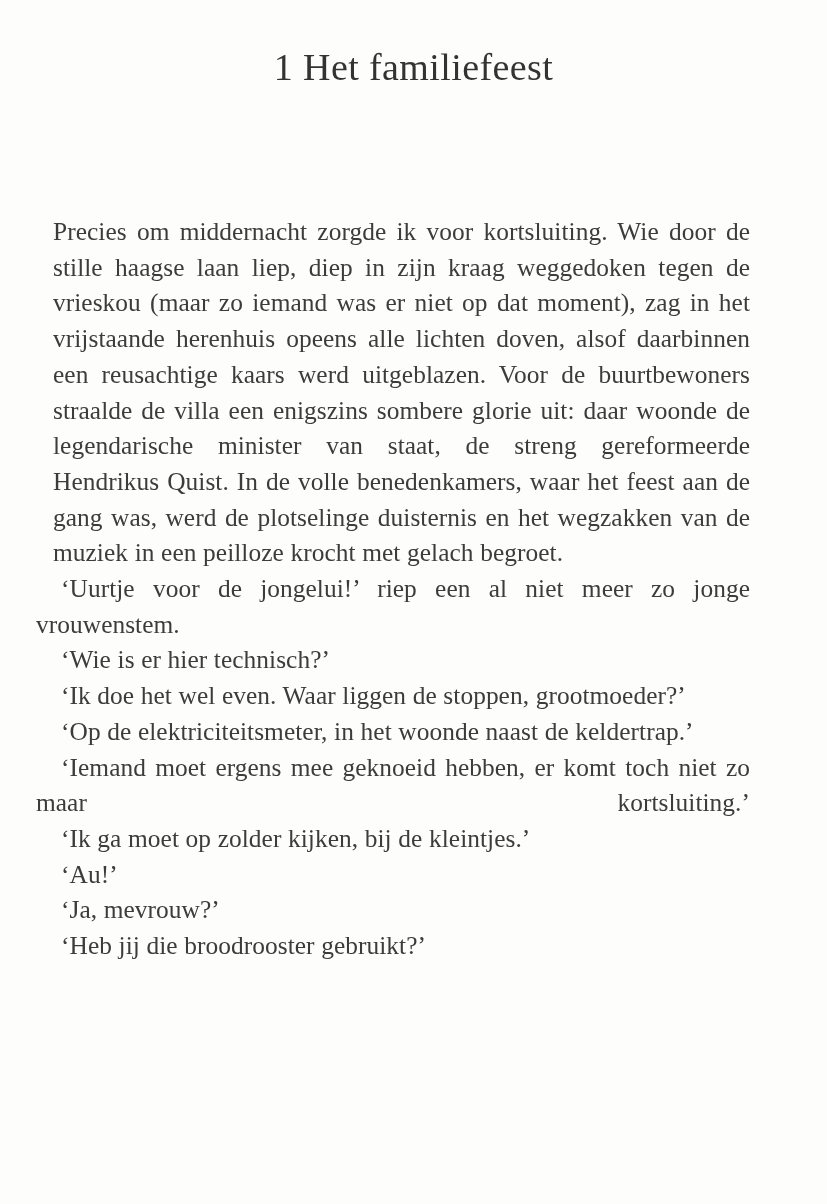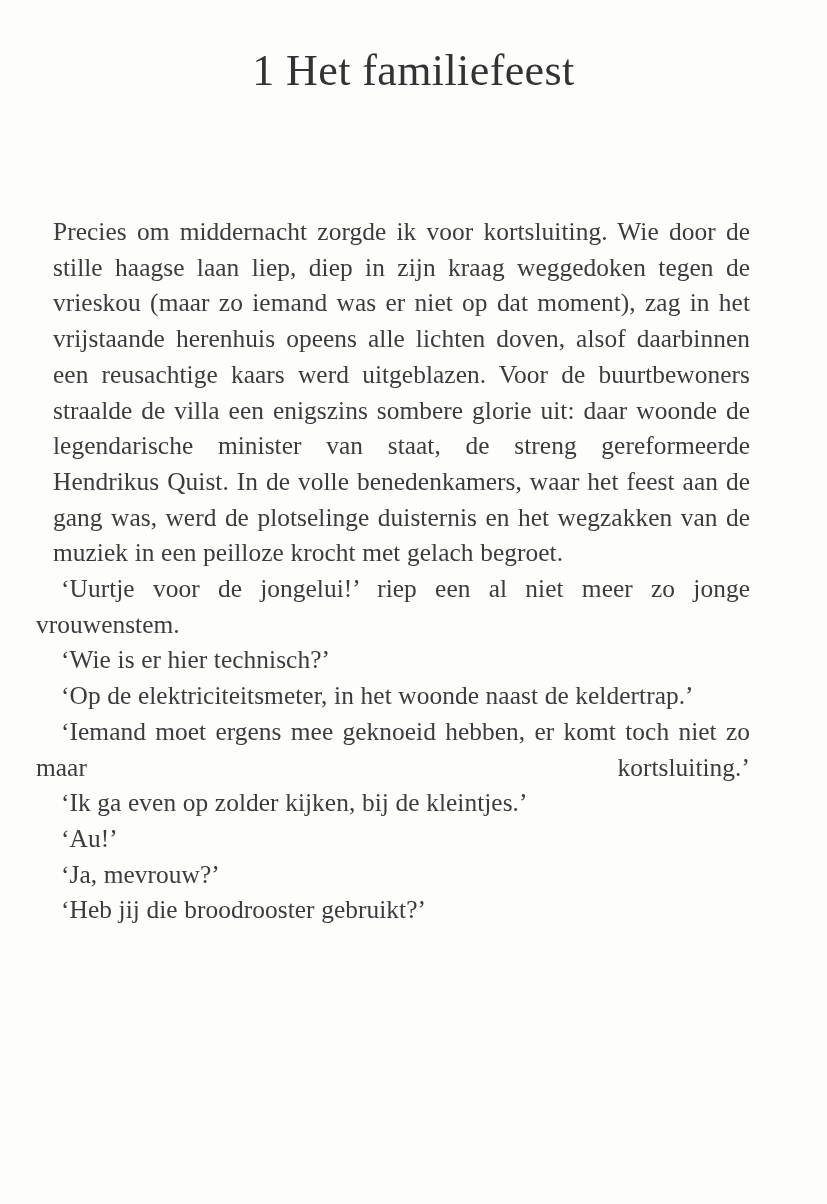--- a/index.html
+++ b/index.html
@@ -19,21 +19,21 @@
     -webkit-font-smoothing: antialiased;
   }
 
   
   #chapter-heading {
     position: absolute;
     top: 18px;
     left: 0;
     width: 827px;
     text-align: center;
-    font-size: 44px;
+    font-size: 38px;
     line-height: 48px;
     font-weight: 400;
     letter-spacing: 0.4px;
     color: #333333;
     white-space: pre;
   }
 
   
   #body-column {
     position: absolute;
@@ -78,26 +78,27 @@
   <h1 id="chapter-heading">1 Het familiefeest</h1>
 
   <div id="body-column">
 
     <p class="para opening">Precies om middernacht zorgde ik voor kortsluiting. Wie door de stille haagse laan liep, diep in zijn kraag weggedoken tegen de vrieskou (maar zo iemand was er niet op dat moment), zag in het vrijstaande herenhuis opeens alle lichten doven, alsof daarbinnen een reusachtige kaars werd uitgeblazen. Voor de buurtbewoners straalde de villa een enigszins sombere glorie uit: daar woonde de legendarische minister van staat, de streng gereformeerde Hendrikus Quist. In de volle benedenkamers, waar het feest aan de gang was, werd de plotselinge duisternis en het wegzakken van de muziek in een peilloze krocht met gelach begroet.</p>
 
     <p class="para indented stretch">‘Uurtje voor de jongelui!’ riep een al niet meer zo jonge vrouwenstem.</p>
 
     <p class="para indented">‘Wie is er hier technisch?’</p>
 
+    <p class="para indented">‘Ik doe het wel even. Waar liggen de stoppen, grootmoeder?’</p>
 
     <p class="para indented">‘Op de elektriciteitsmeter, in het woonde naast de keldertrap.’</p>
 
     <p class="para indented stretch">‘Iemand moet ergens mee geknoeid hebben, er komt toch niet zo maar kortsluiting.’</p>
 
-    <p class="para indented">‘Ik ga even op zolder kijken, bij de kleintjes.’</p>
+    <p class="para indented">‘Ik ga moet op zolder kijken, bij de kleintjes.’</p>
 
     <p class="para indented">‘Au!’</p>
 
 
     <p class="para indented">‘Ja, mevrouw?’</p>
 
     <p class="para indented">‘Heb jij die broodrooster gebruikt?’</p>
 
 
 

